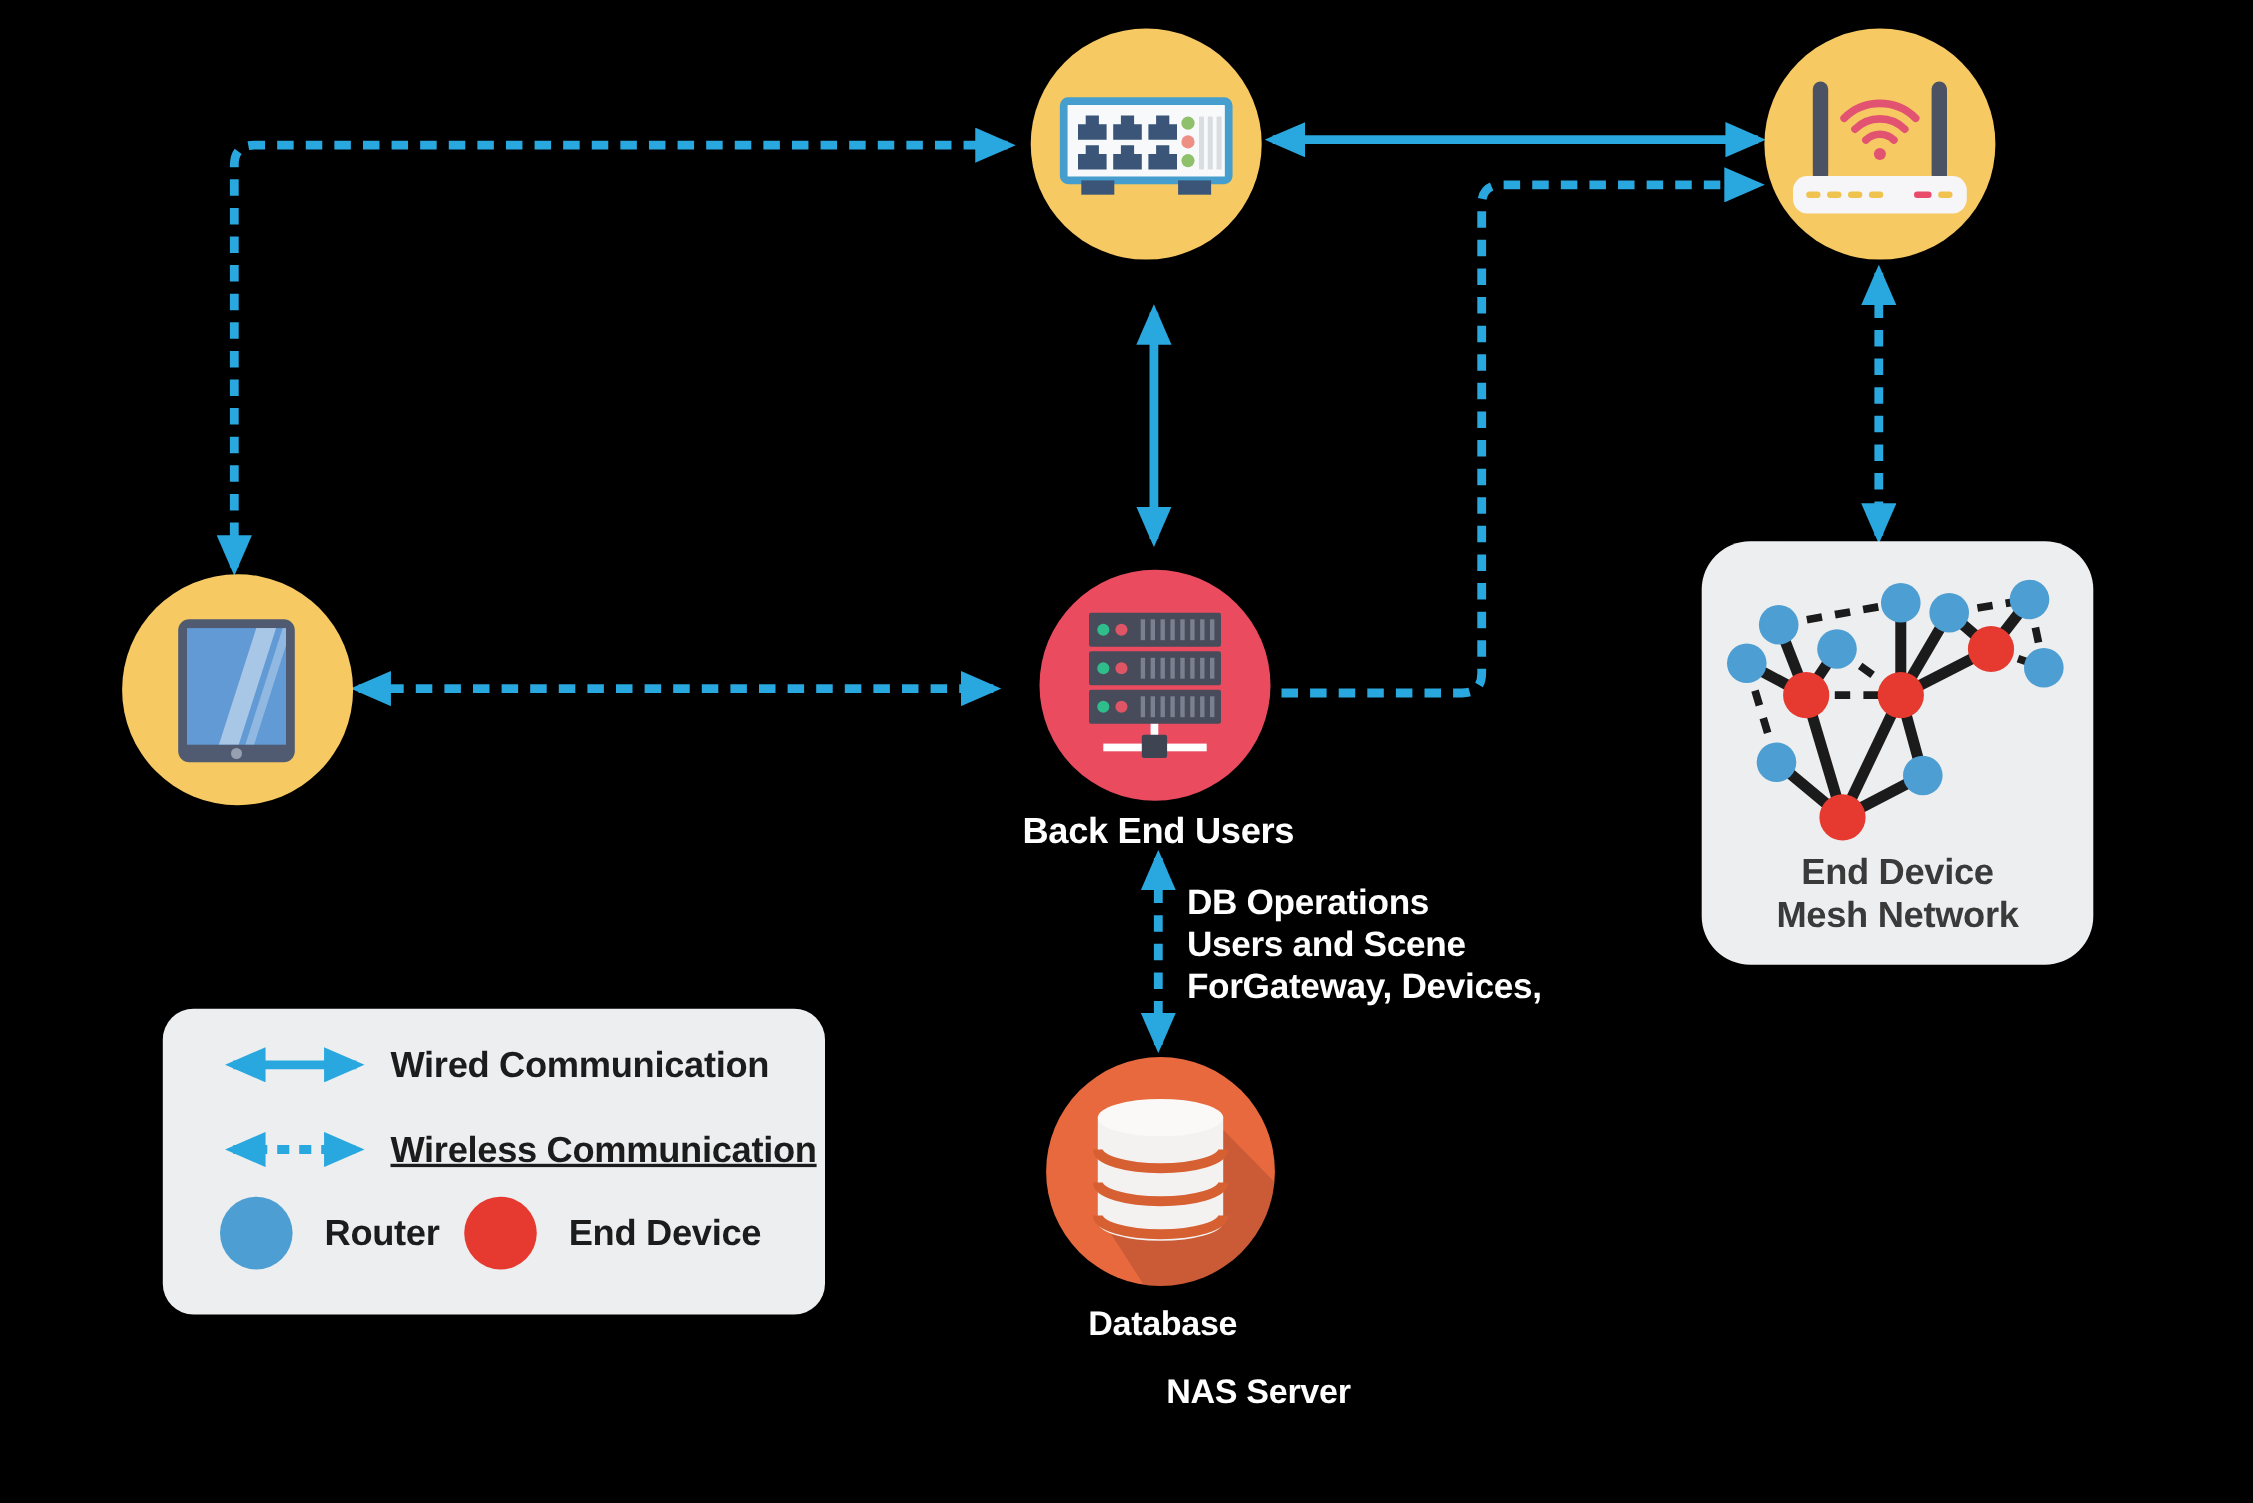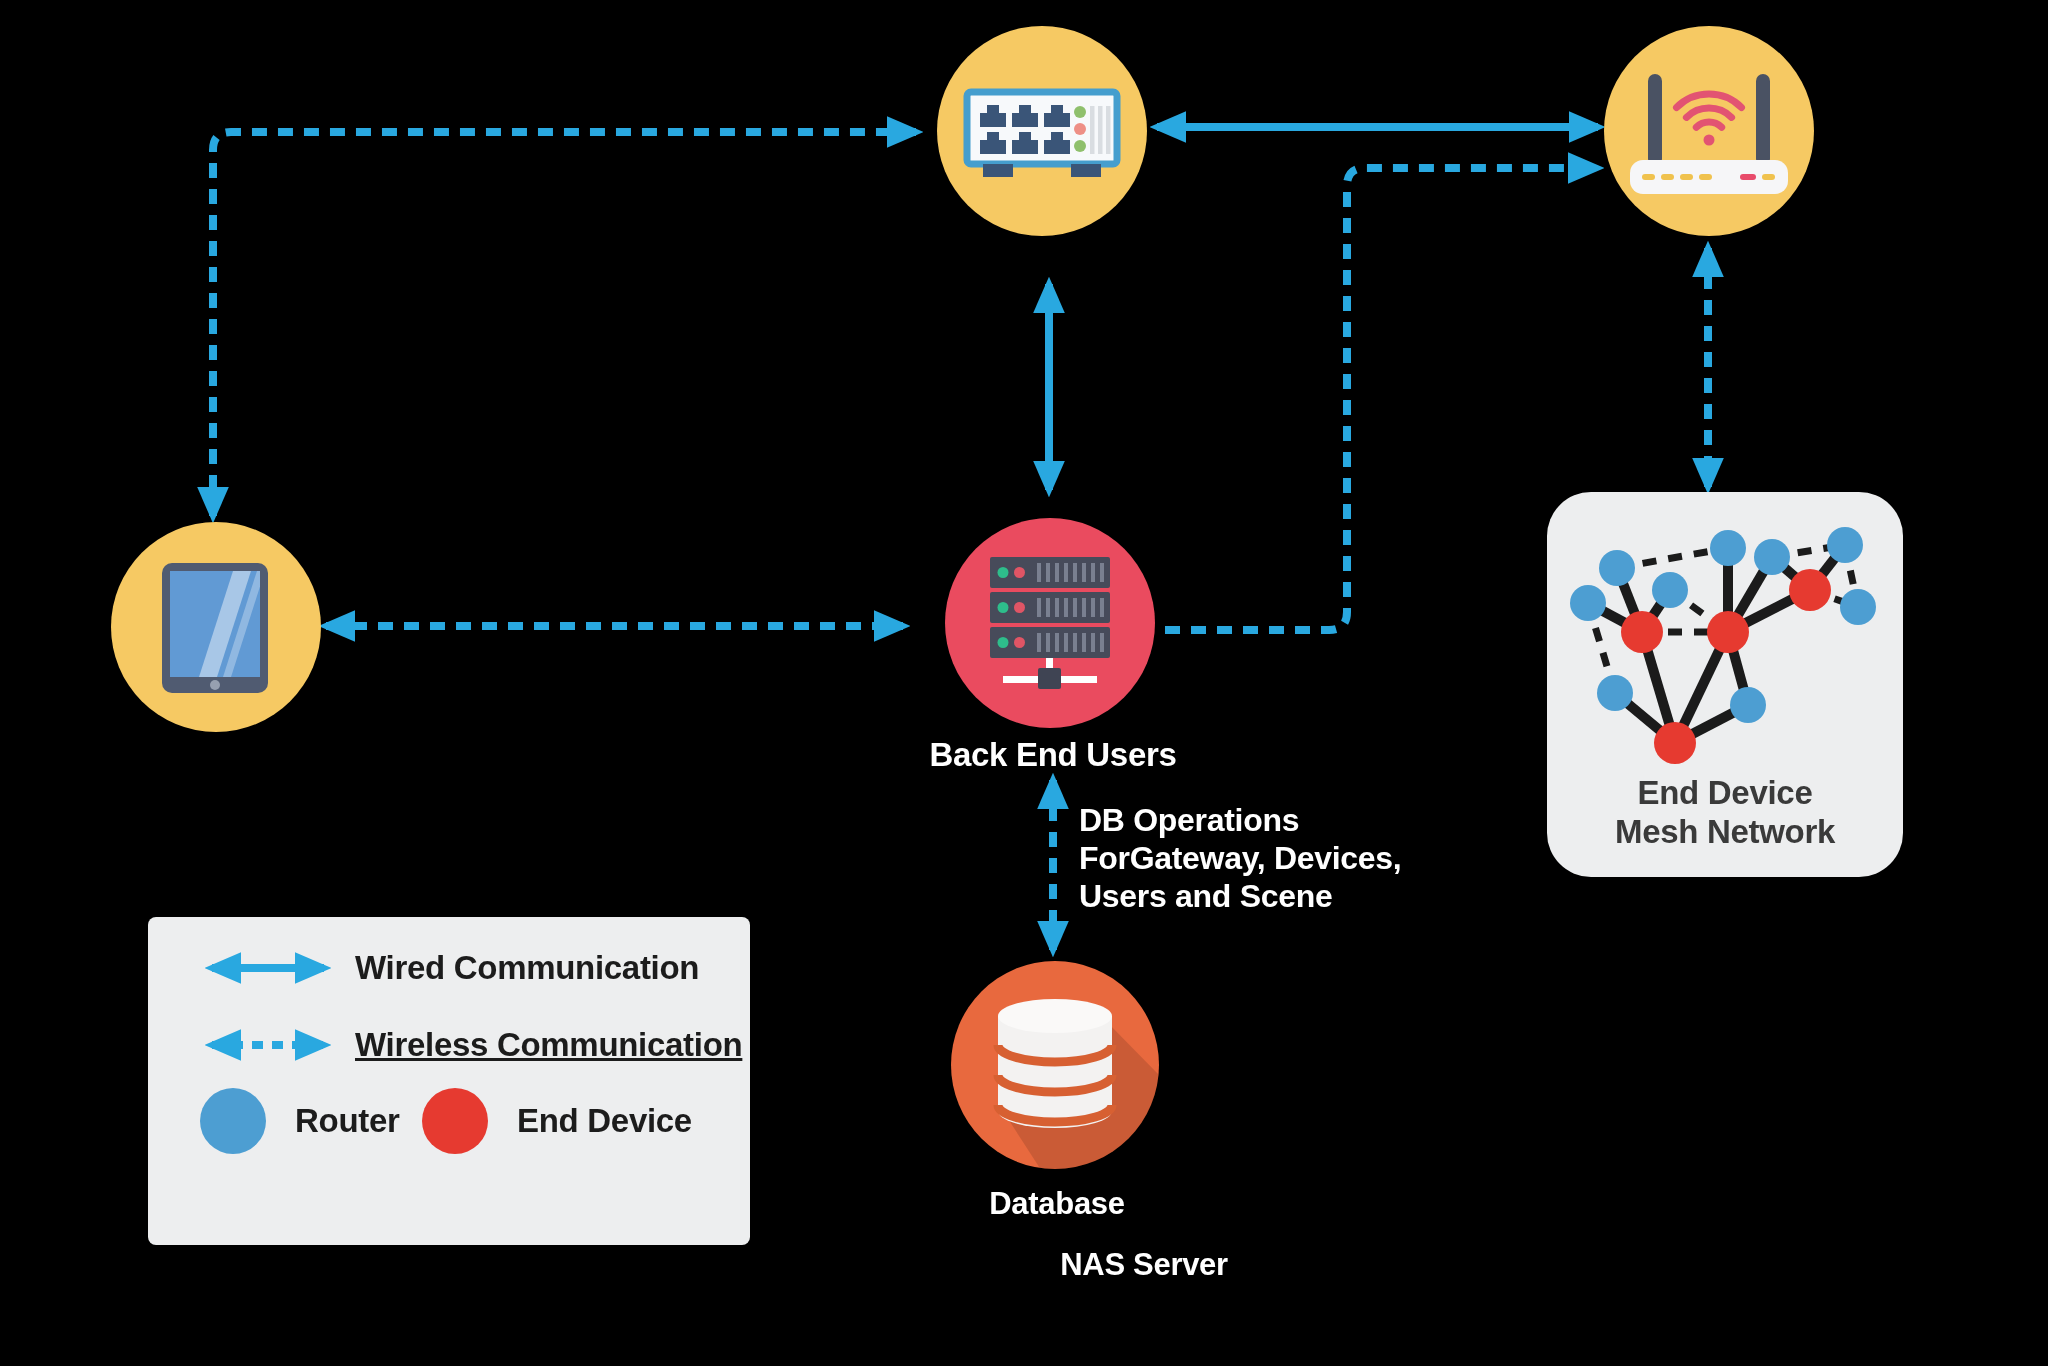--- a/index.html
+++ b/index.html
@@ -15,21 +15,21 @@
   .bubble.orange{background:var(--circle-orange);}
   .lbl{position:absolute;color:var(--white-text);font-weight:700;letter-spacing:-0.3px;}
   #back-end-server-label{left:1053px;top:736px;transform:translateX(-50%);font-size:33px;white-space:nowrap;}
   #db-operations{left:1079px;top:801px;font-size:32px;line-height:38px;}
   #database-label{left:1057px;top:1186px;transform:translateX(-50%);font-size:31px;}
   #nas-server-label{left:1144px;top:1247px;transform:translateX(-50%);font-size:31px;}
   .panel{position:absolute;background:var(--panel-gray);}
   #mesh-panel{left:1547px;top:492px;width:356px;height:385px;border-radius:44px;}
   #mesh-title{position:absolute;left:0;top:281px;width:100%;text-align:center;
     color:var(--mesh-text);font-weight:700;font-size:33px;line-height:39px;letter-spacing:-0.3px;}
-  #legend-panel{left:148px;top:917px;width:602px;height:328px;border-radius:8px;}
+  #legend-panel{left:148px;top:917px;width:602px;height:278px;border-radius:28px;}
   .legend-label{position:absolute;color:var(--legend-text);font-weight:700;font-size:33px;
     letter-spacing:-0.3px;transform:translateY(-50%);white-space:nowrap;}
   .legend-arrow{position:absolute;left:52px;width:136px;height:34px;transform:translateY(-50%);}
   .legend-dot{position:absolute;width:66px;height:66px;border-radius:50%;transform:translate(-50%,-50%);}
   .legend-dot.blue{background:var(--mesh-blue);}
   .legend-dot.red{background:var(--mesh-red);}
 </style>
 </head>
 <body style="background: rgb(0, 0, 0);">
 
@@ -178,22 +178,22 @@
         <path d="M47 144 A57 17 0 0 0 161 144"></path>
       </g>
       <ellipse cx="104" cy="55" rx="57" ry="17" fill="#FAF9F8"></ellipse>
     </svg>
   </div>
 
   <div class="lbl" id="back-end-server-label">Back End Users</div>
 
   <div class="lbl" id="db-operations">
     <div>DB Operations</div>
+    <div>Users and Scene</div>
     <div>ForGateway, Devices,</div>
-    <div>Users and Scene</div>
   </div>
 
   <div class="lbl" id="database-label">Database</div>
 
   <div class="lbl" id="nas-server-label">NAS Server</div>
 
   <div class="panel" id="mesh-panel">
     <svg id="mesh-graph" width="356" height="385" viewBox="0 0 356 385">
         <line x1="70" y1="76" x2="95" y2="140" stroke="#1B1B1B" stroke-width="10"></line>
         <line x1="41" y1="111" x2="95" y2="140" stroke="#1B1B1B" stroke-width="10"></line>

